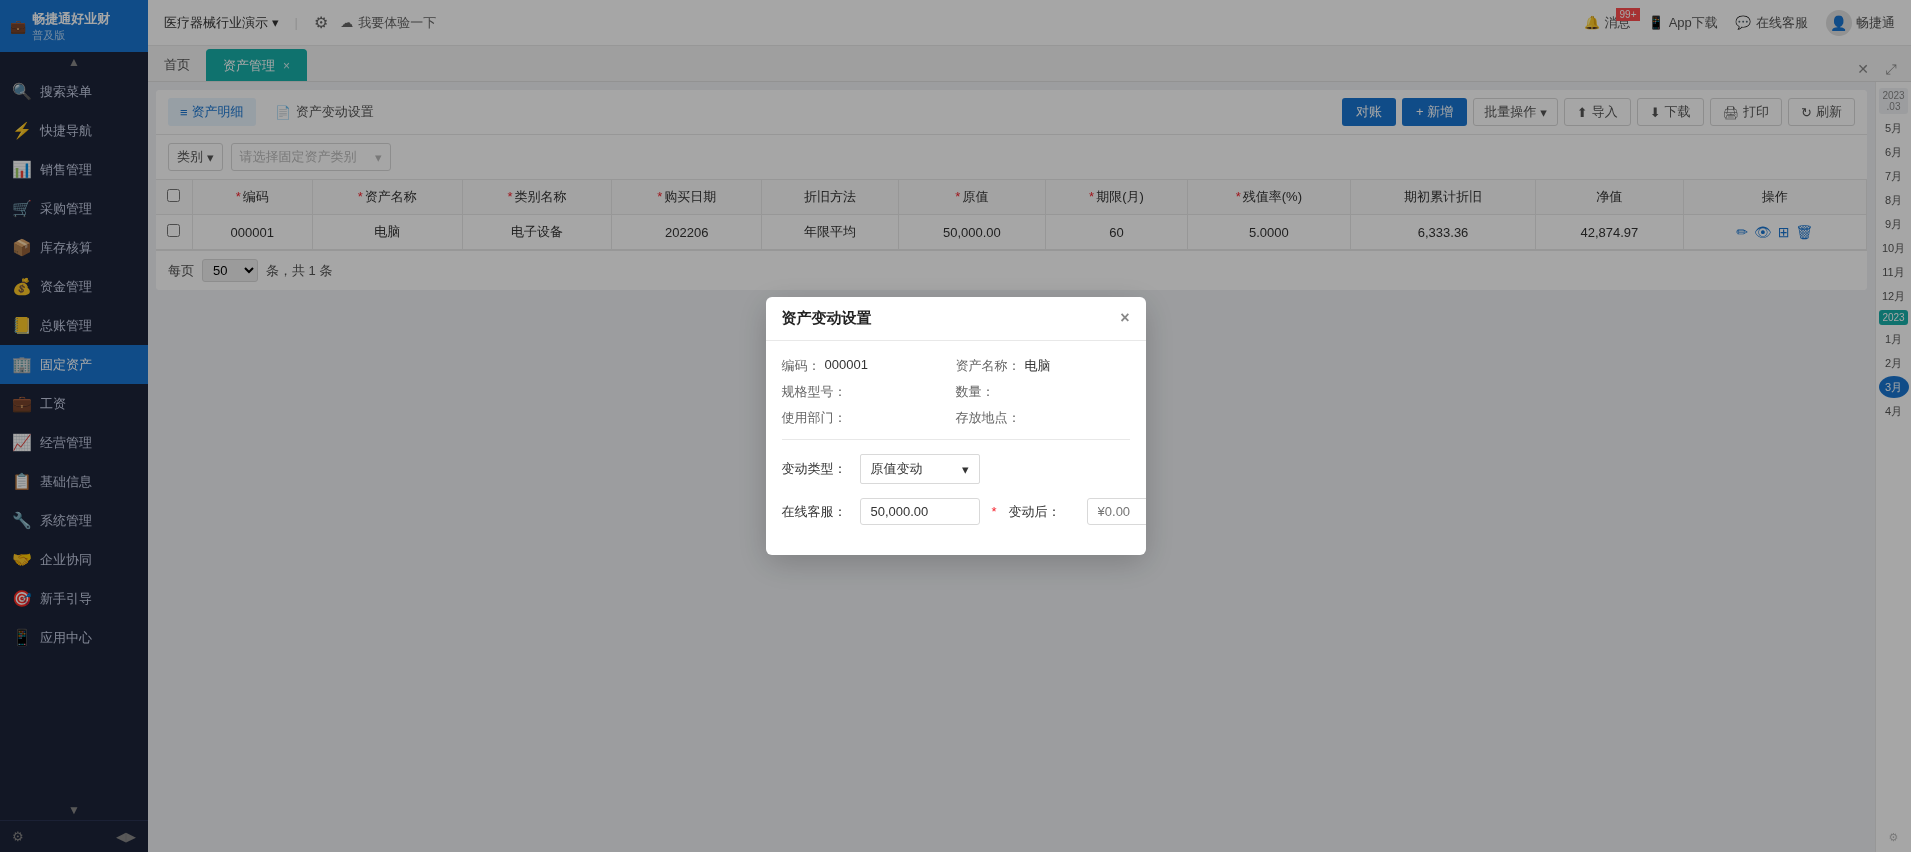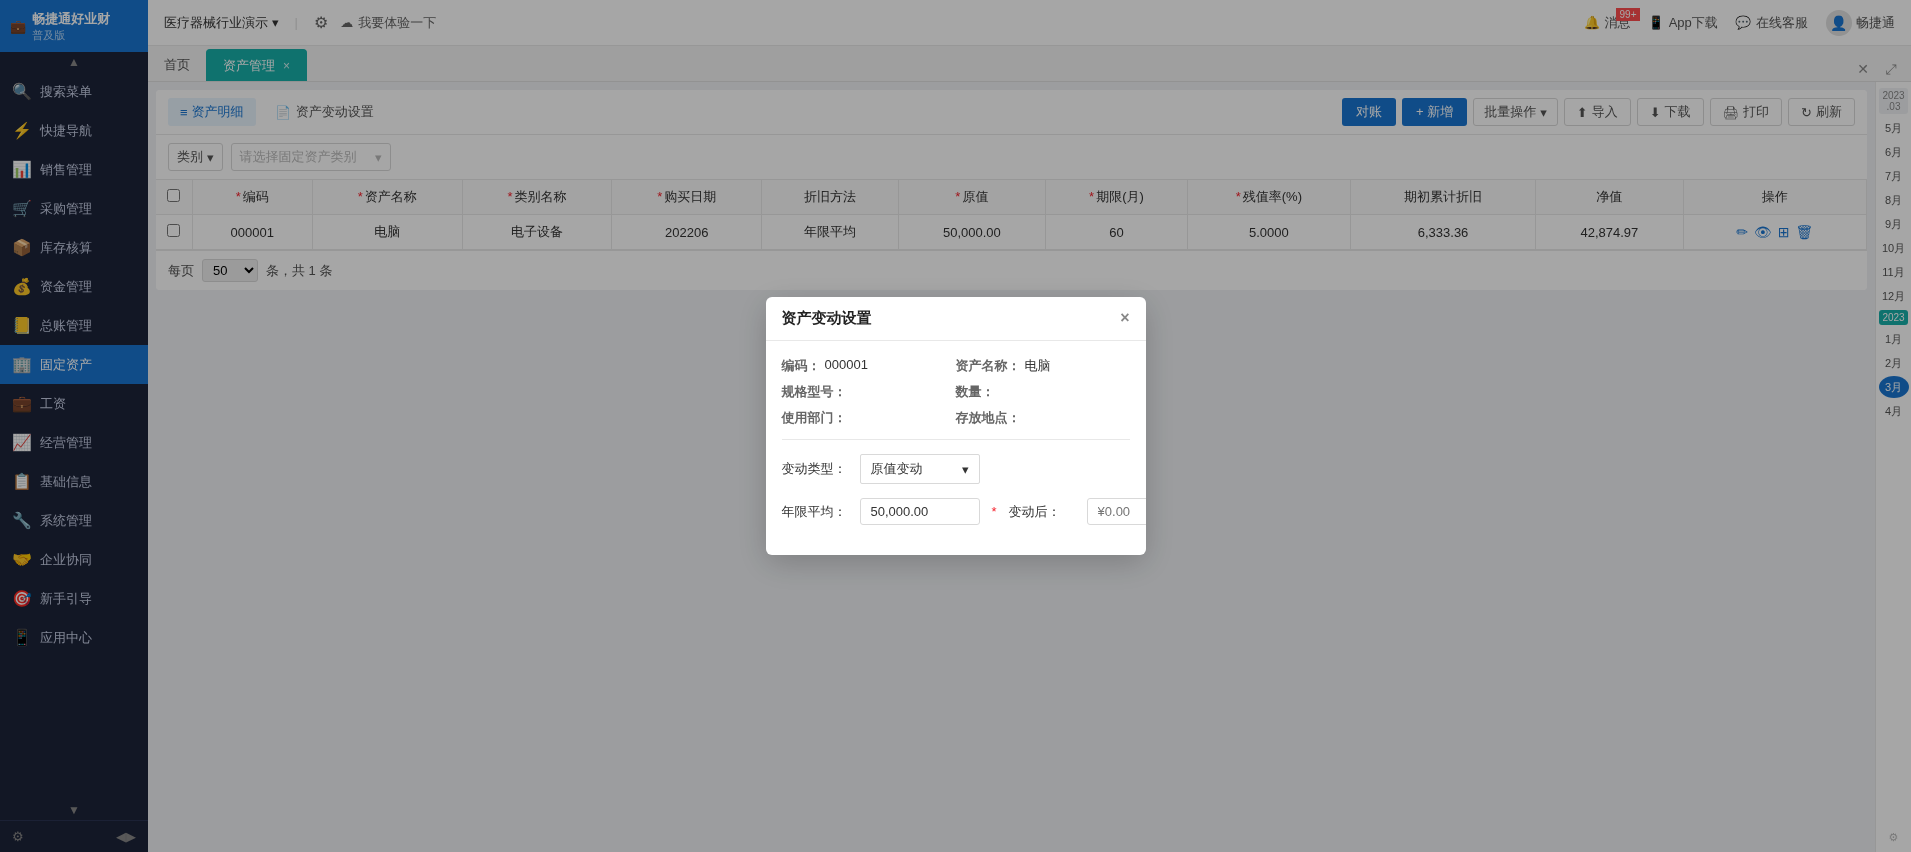--- a/index.html
+++ b/index.html
@@ -444,21 +444,21 @@
       grid-template-columns: 1fr 1fr;
       gap: 8px 0;
       margin-bottom: 12px;
     }
     .dialog-info-item {
       font-size: 13px;
       color: #333;
       display: flex;
       gap: 4px;
     }
-    .dialog-info-label { color: #666; font-weight: bold; }
+    .dialog-info-label { color: #666; }
     .dialog-divider {
       border: none;
       border-top: 1px solid #e8e8e8;
       margin: 8px 0 14px 0;
     }
     .dialog-field {
       display: flex;
       align-items: center;
       gap: 8px;
       margin-bottom: 14px;
@@ -822,21 +822,21 @@
       </div>
       <hr class="dialog-divider">
       <div class="dialog-field">
         <span class="dialog-field-label">变动类型：</span>
         <div class="dialog-select">
           <span>原值变动</span>
           <span style="margin-left:auto;">▾</span>
         </div>
       </div>
       <div class="dialog-field">
-        <span class="dialog-field-label">年限平均：</span>
+        <span class="dialog-field-label">在线客服：</span>
         <input class="dialog-input" type="text" value="50,000.00" style="max-width: 120px;">
         <span style="color:#f5222d; margin: 0 4px;">*</span>
         <span class="dialog-field-label">变动后：</span>
         <input class="dialog-input-after" type="text" placeholder="¥0.00" style="">
       </div>
     </div>
   </div>
 </div>
 
 </body></html>

